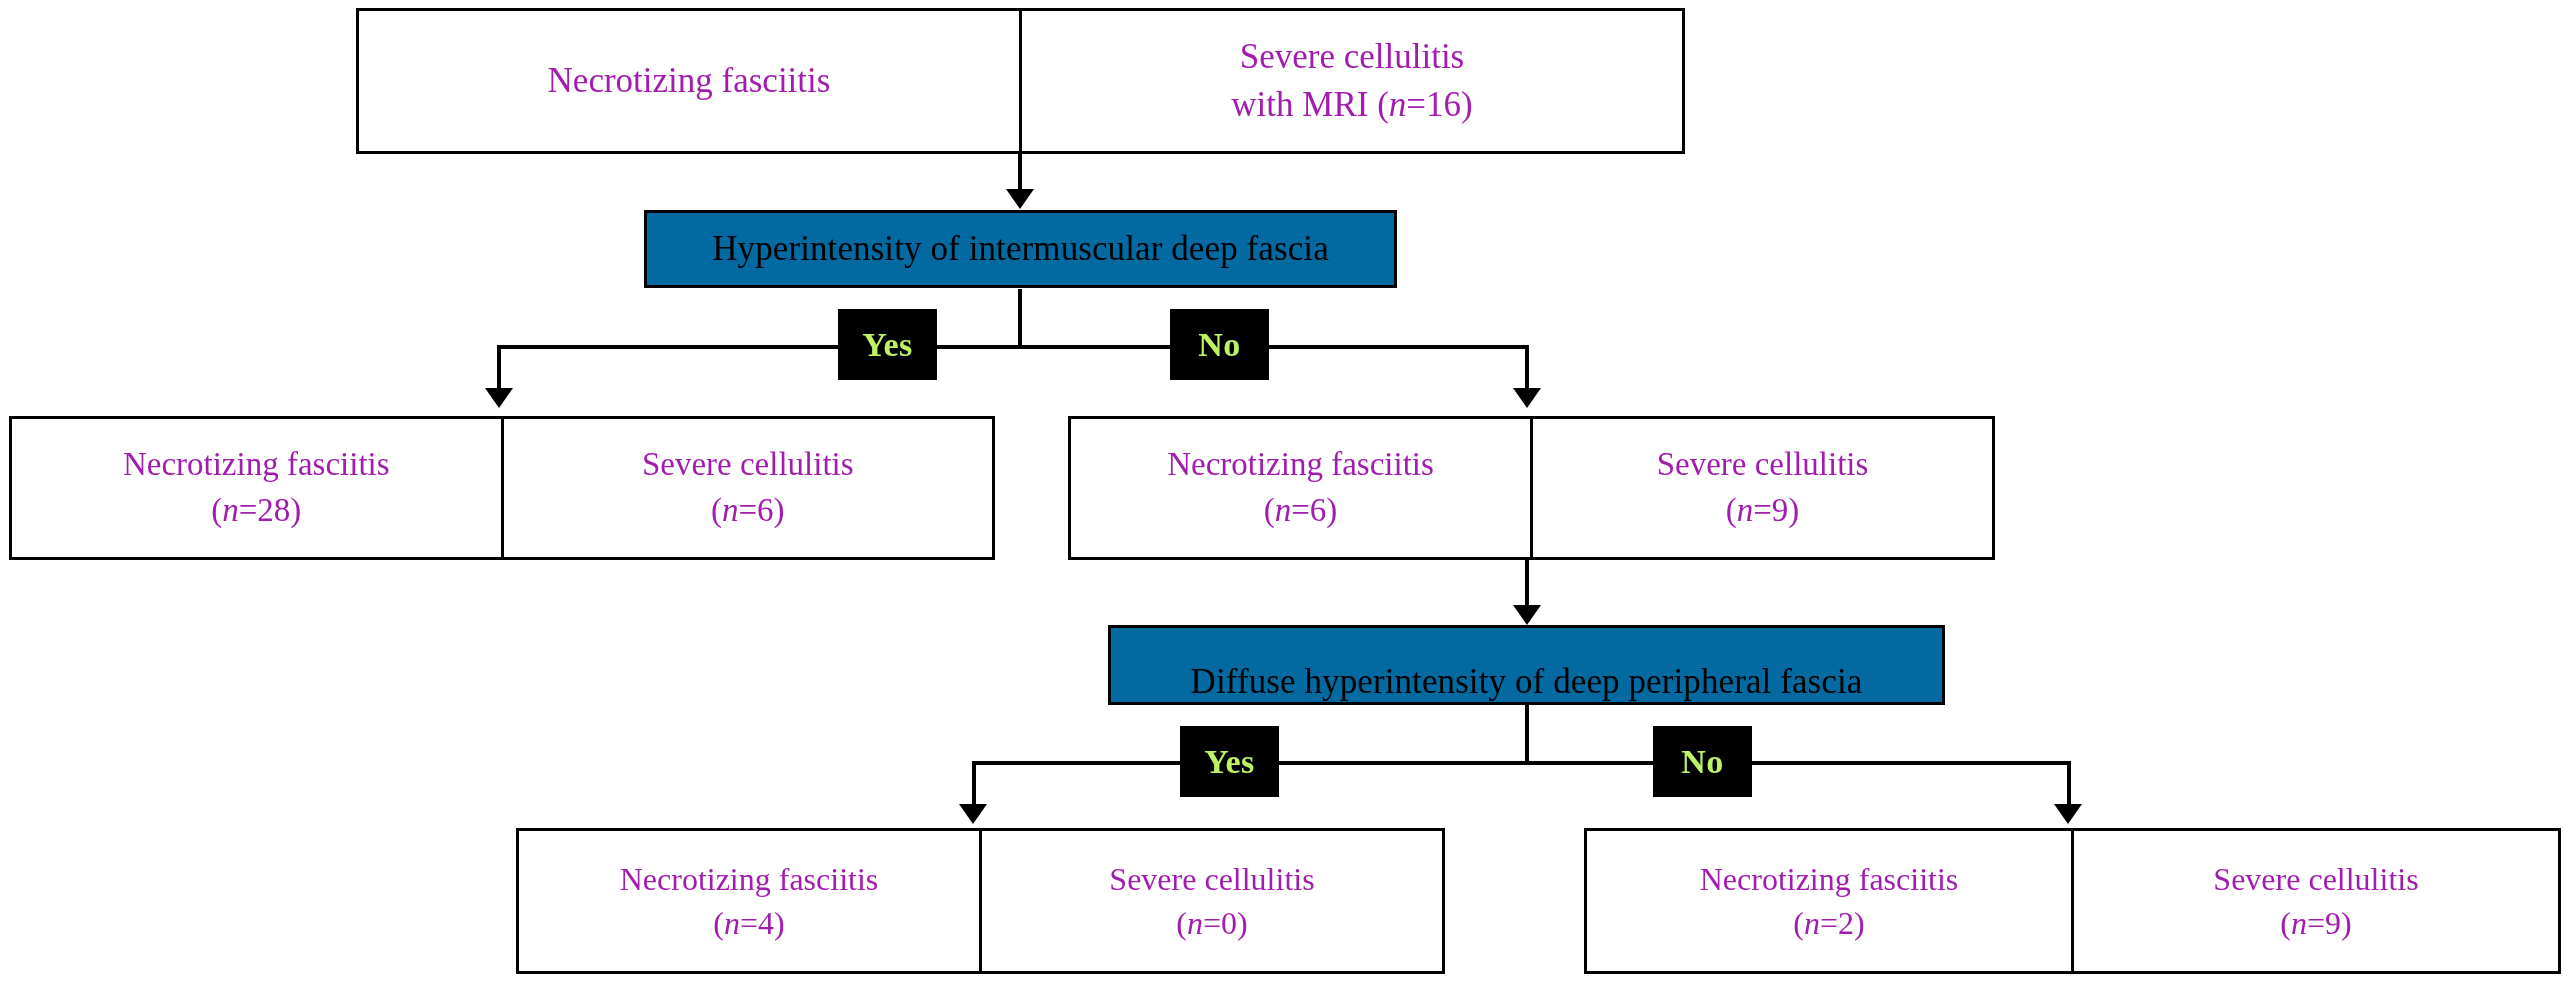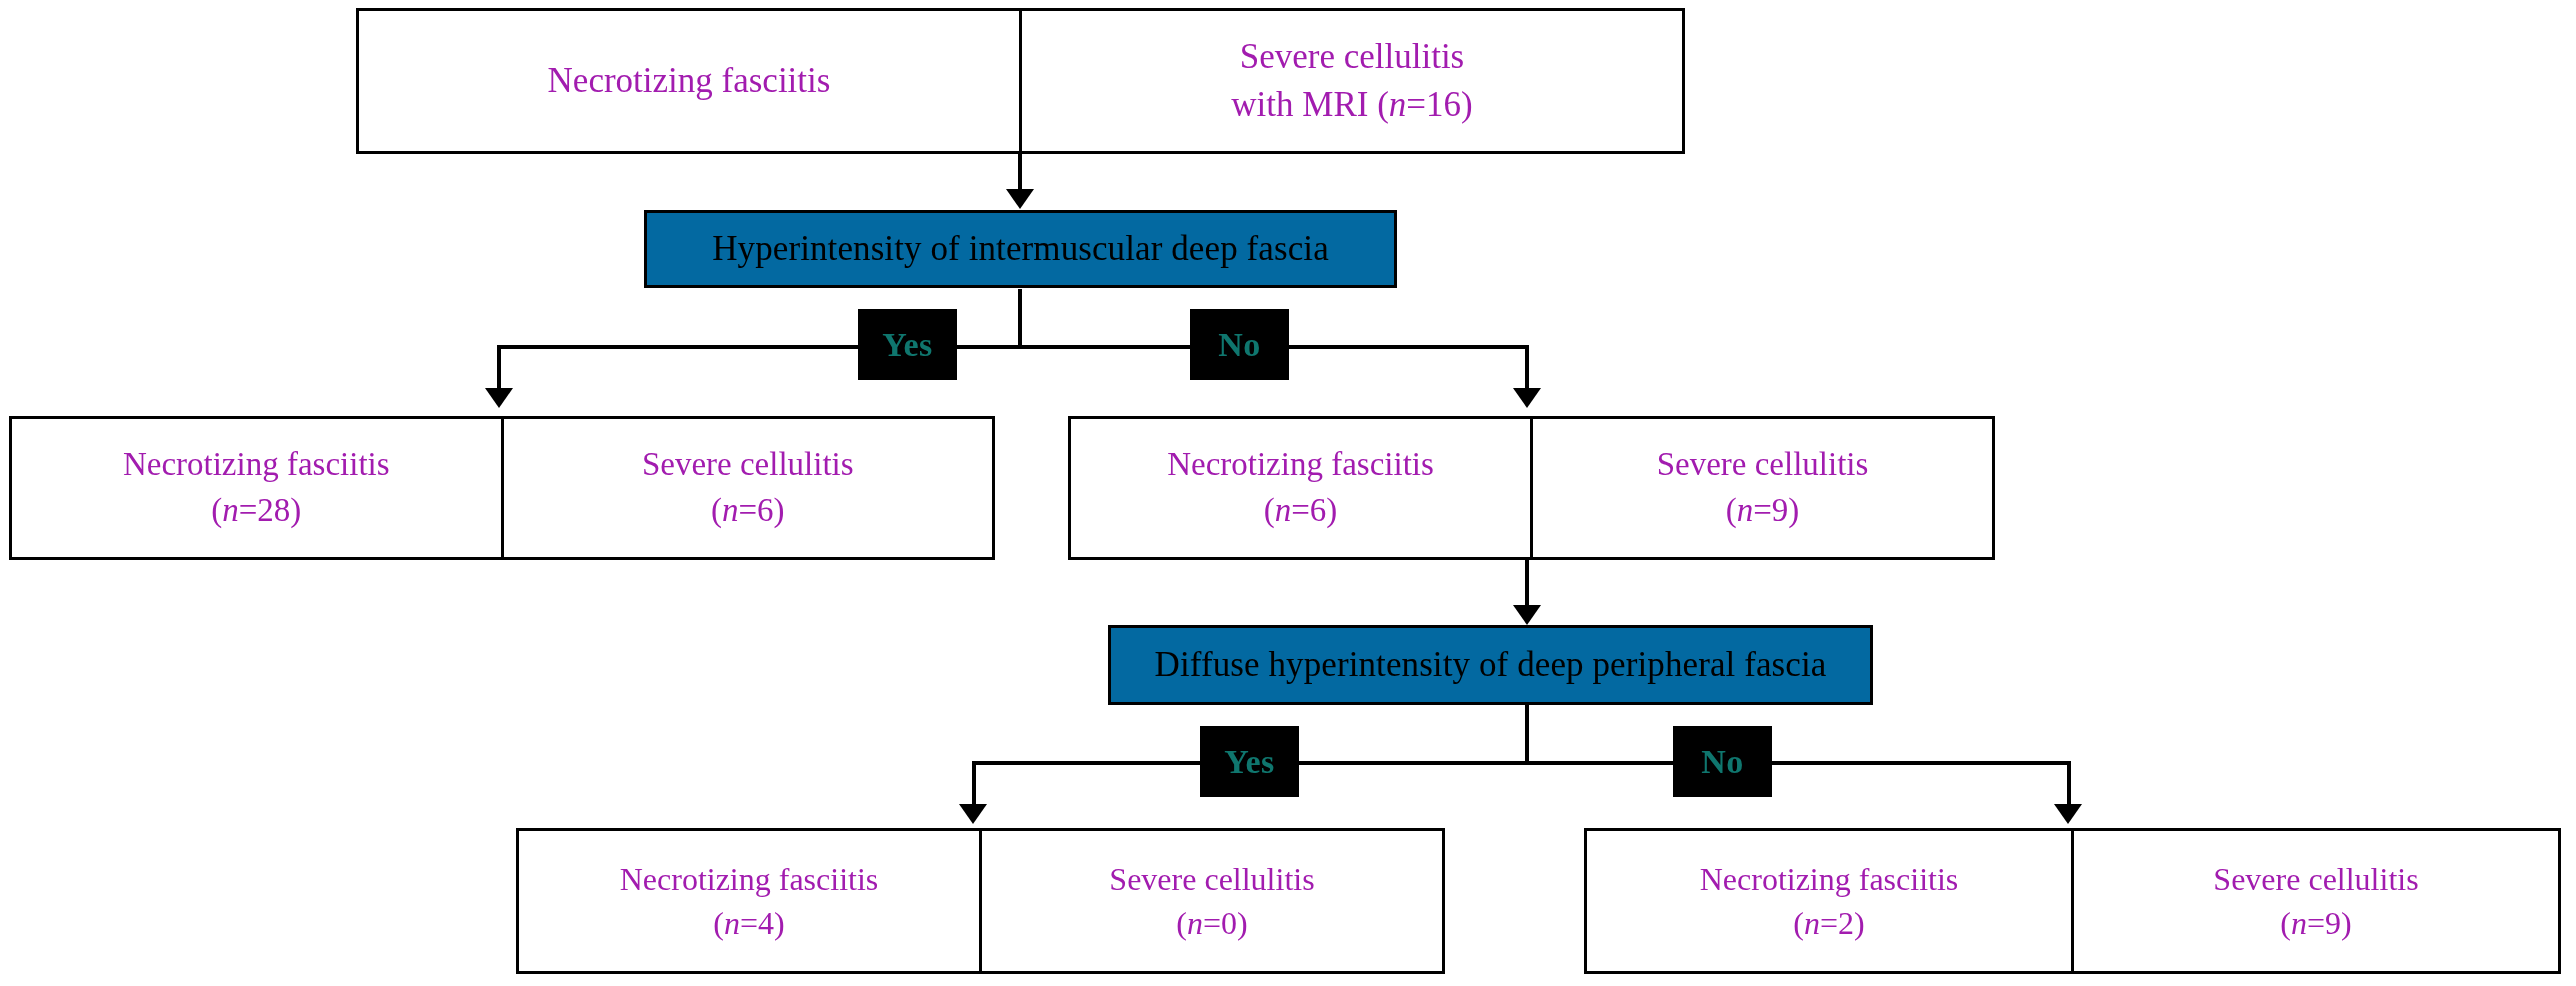--- a/index.html
+++ b/index.html
@@ -40,29 +40,28 @@
   .ital{ font-style:italic; }
   .ylabel{
     font-size:35px;
     color:#000000;
     white-space:nowrap;
     letter-spacing:0.1px;
   }
   .tag{
     position:absolute;
     background:#000000;
-    color:#0f766e;
+    color:#bef264;
     font-weight:bold;
     display:flex;
     align-items:center;
     justify-content:center;
     font-size:34px;
     box-sizing:border-box;
     letter-spacing:0.4px;
-    margin-left:20px;
   }
   .hline{ position:absolute; background:#000000; height:3.7px; }
   .vline{ position:absolute; background:#000000; width:3.7px; }
   .arrow{
     position:absolute;
     width:0;height:0;
     border-left:14px solid transparent;
     border-right:14px solid transparent;
     border-top:20px solid #000000;
   }
@@ -125,21 +124,21 @@
     </div>
     <div class="cell">
       <span class="l1">Severe cellulitis</span>
       <span class="l2"><span>(</span><span class="ital">n</span><span>=9)</span></span>
     </div>
   </div>
 
   <div class="vline" style="left:1525px; top:560px; height:46px;"></div>
   <div class="arrow" style="left:1513px; top:605px;"></div>
 
-  <div class="box yellowbox" style="left:1108px; top:625px; width:765px; height:80px;">
+  <div class="box yellowbox" style="left:1108px; top:625px; width:837px; height:80px;align-items:flex-end;">
     <span class="ylabel">Diffuse hyperintensity of deep peripheral fascia</span>
   </div>
 
   <div class="vline" style="left:1525px; top:705px; height:58px;"></div>
   <div class="hline" style="left:972px; top:761px; width:556px;"></div>
   <div class="hline" style="left:1525px; top:761px; width:545px;"></div>
   <div class="vline" style="left:972px; top:761px; height:44px;"></div>
   <div class="arrow" style="left:959px; top:804px;"></div>
   <div class="vline" style="left:2067px; top:761px; height:44px;"></div>
   <div class="arrow" style="left:2054px; top:804px;"></div>

